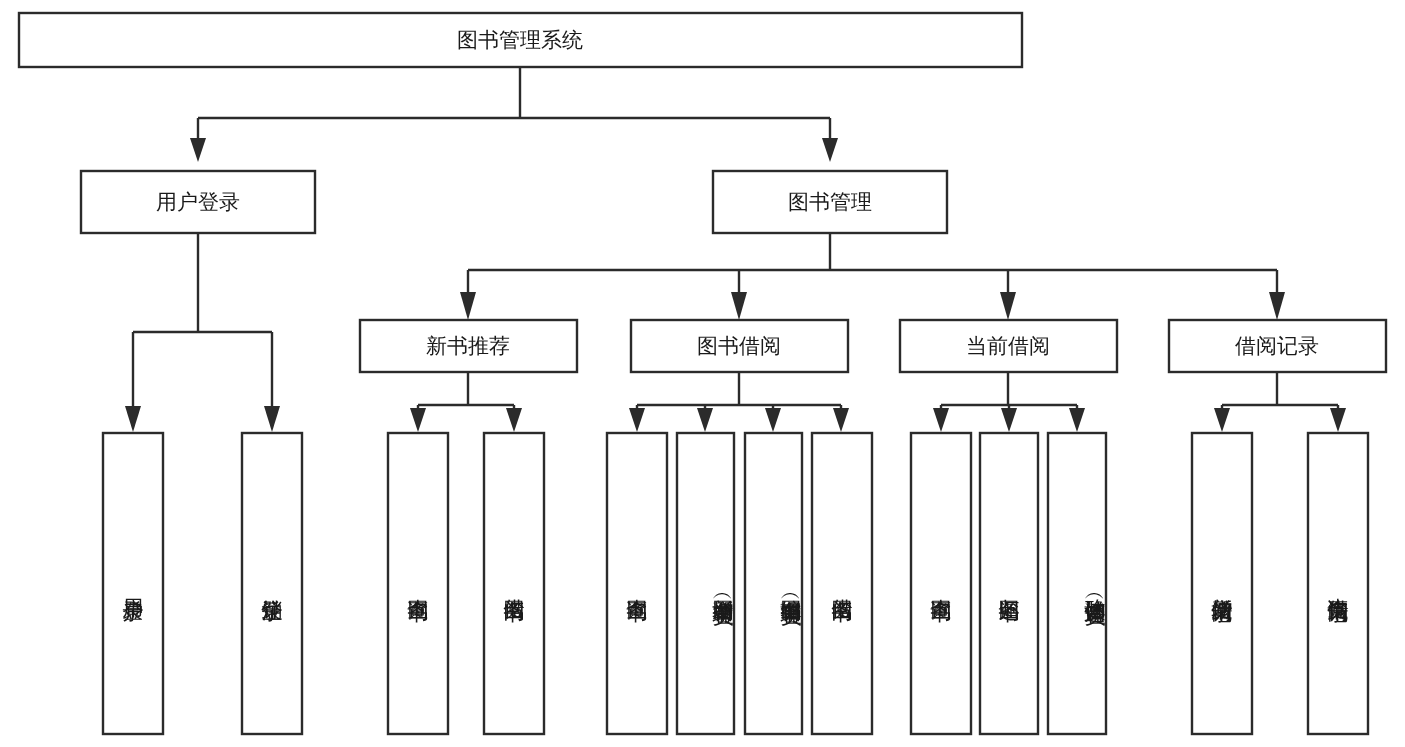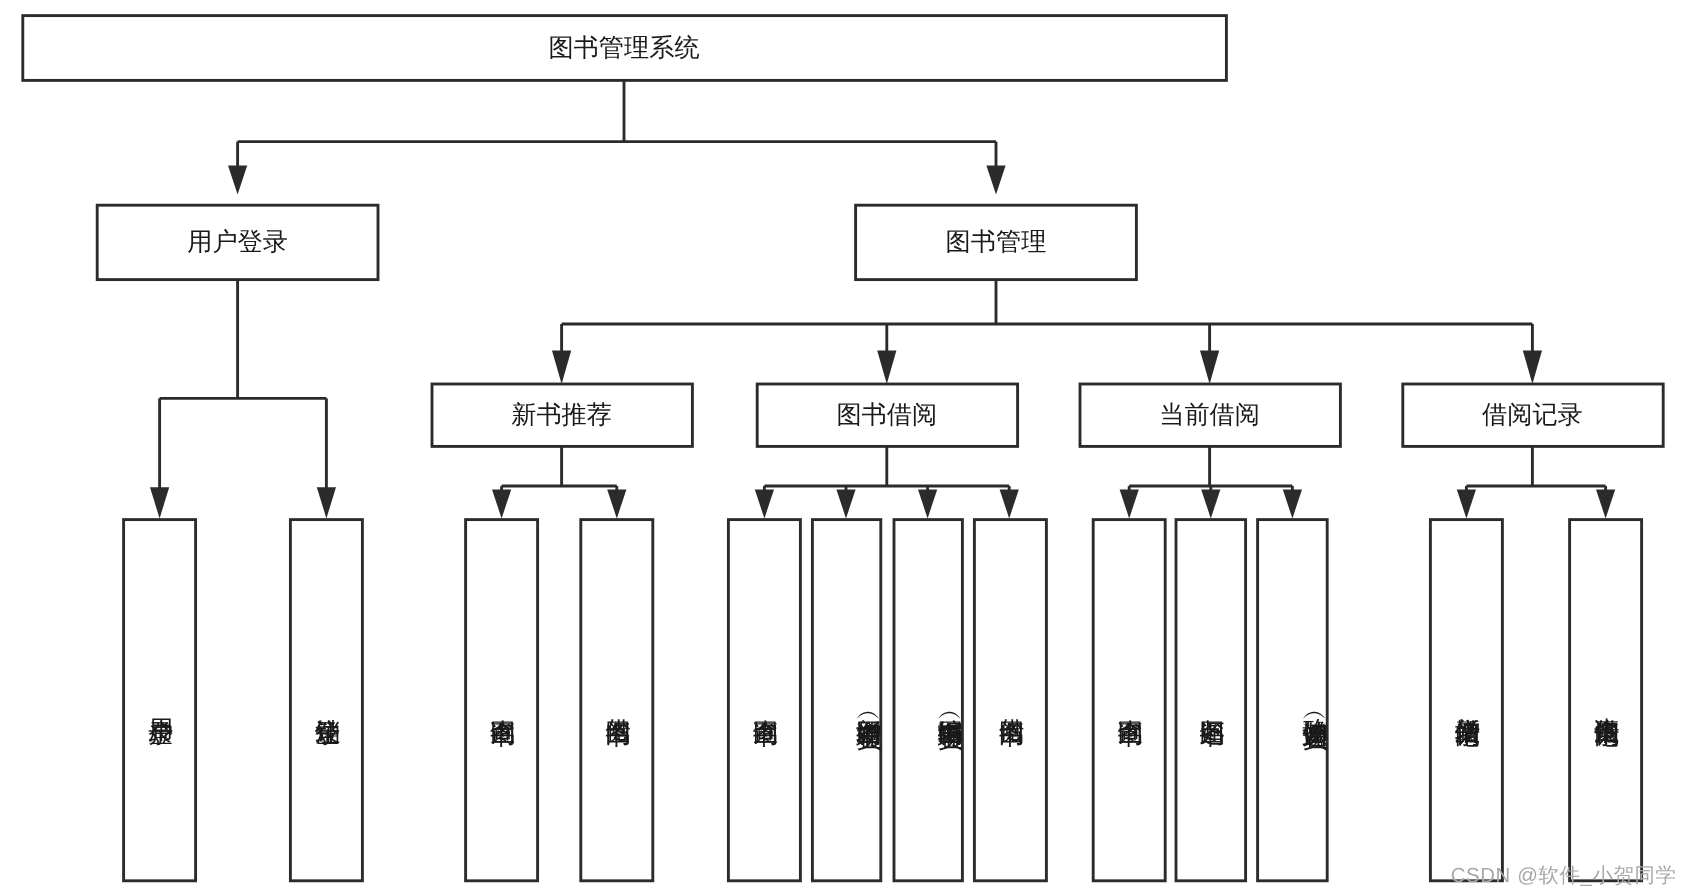--- a/index.html
+++ b/index.html
@@ -203,15 +203,14 @@
   <div class="vlabel" style="left:745px; top:433px; width:57px; height:301px; display:flex; align-items:flex-start; justify-content:center; padding-top:6px; box-sizing:border-box;">编辑图书（管理员）</div>
   <div class="vlabel" style="left:812px; top:433px; width:60px; height:301px; display:flex; align-items:center; justify-content:center;">借阅图书</div>
 
   <div class="vlabel" style="left:911px; top:433px; width:60px; height:301px; display:flex; align-items:center; justify-content:center;">查询图书</div>
   <div class="vlabel" style="left:980px; top:433px; width:58px; height:301px; display:flex; align-items:center; justify-content:center;">归还图书</div>
   <div class="vlabel" style="left:1048px; top:433px; width:58px; height:301px; display:flex; align-items:flex-start; justify-content:center; padding-top:6px; box-sizing:border-box;">确认归还（管理员）</div>
 
   <div class="vlabel" style="left:1192px; top:433px; width:60px; height:301px; display:flex; align-items:center; justify-content:center;">新增借阅记录</div>
   <div class="vlabel" style="left:1308px; top:433px; width:60px; height:301px; display:flex; align-items:center; justify-content:center;">查询借阅记录</div>
 
-  <div class="watermark">CSDN @软件_小贺同学</div>
 
 </div>
 
 </body></html>

